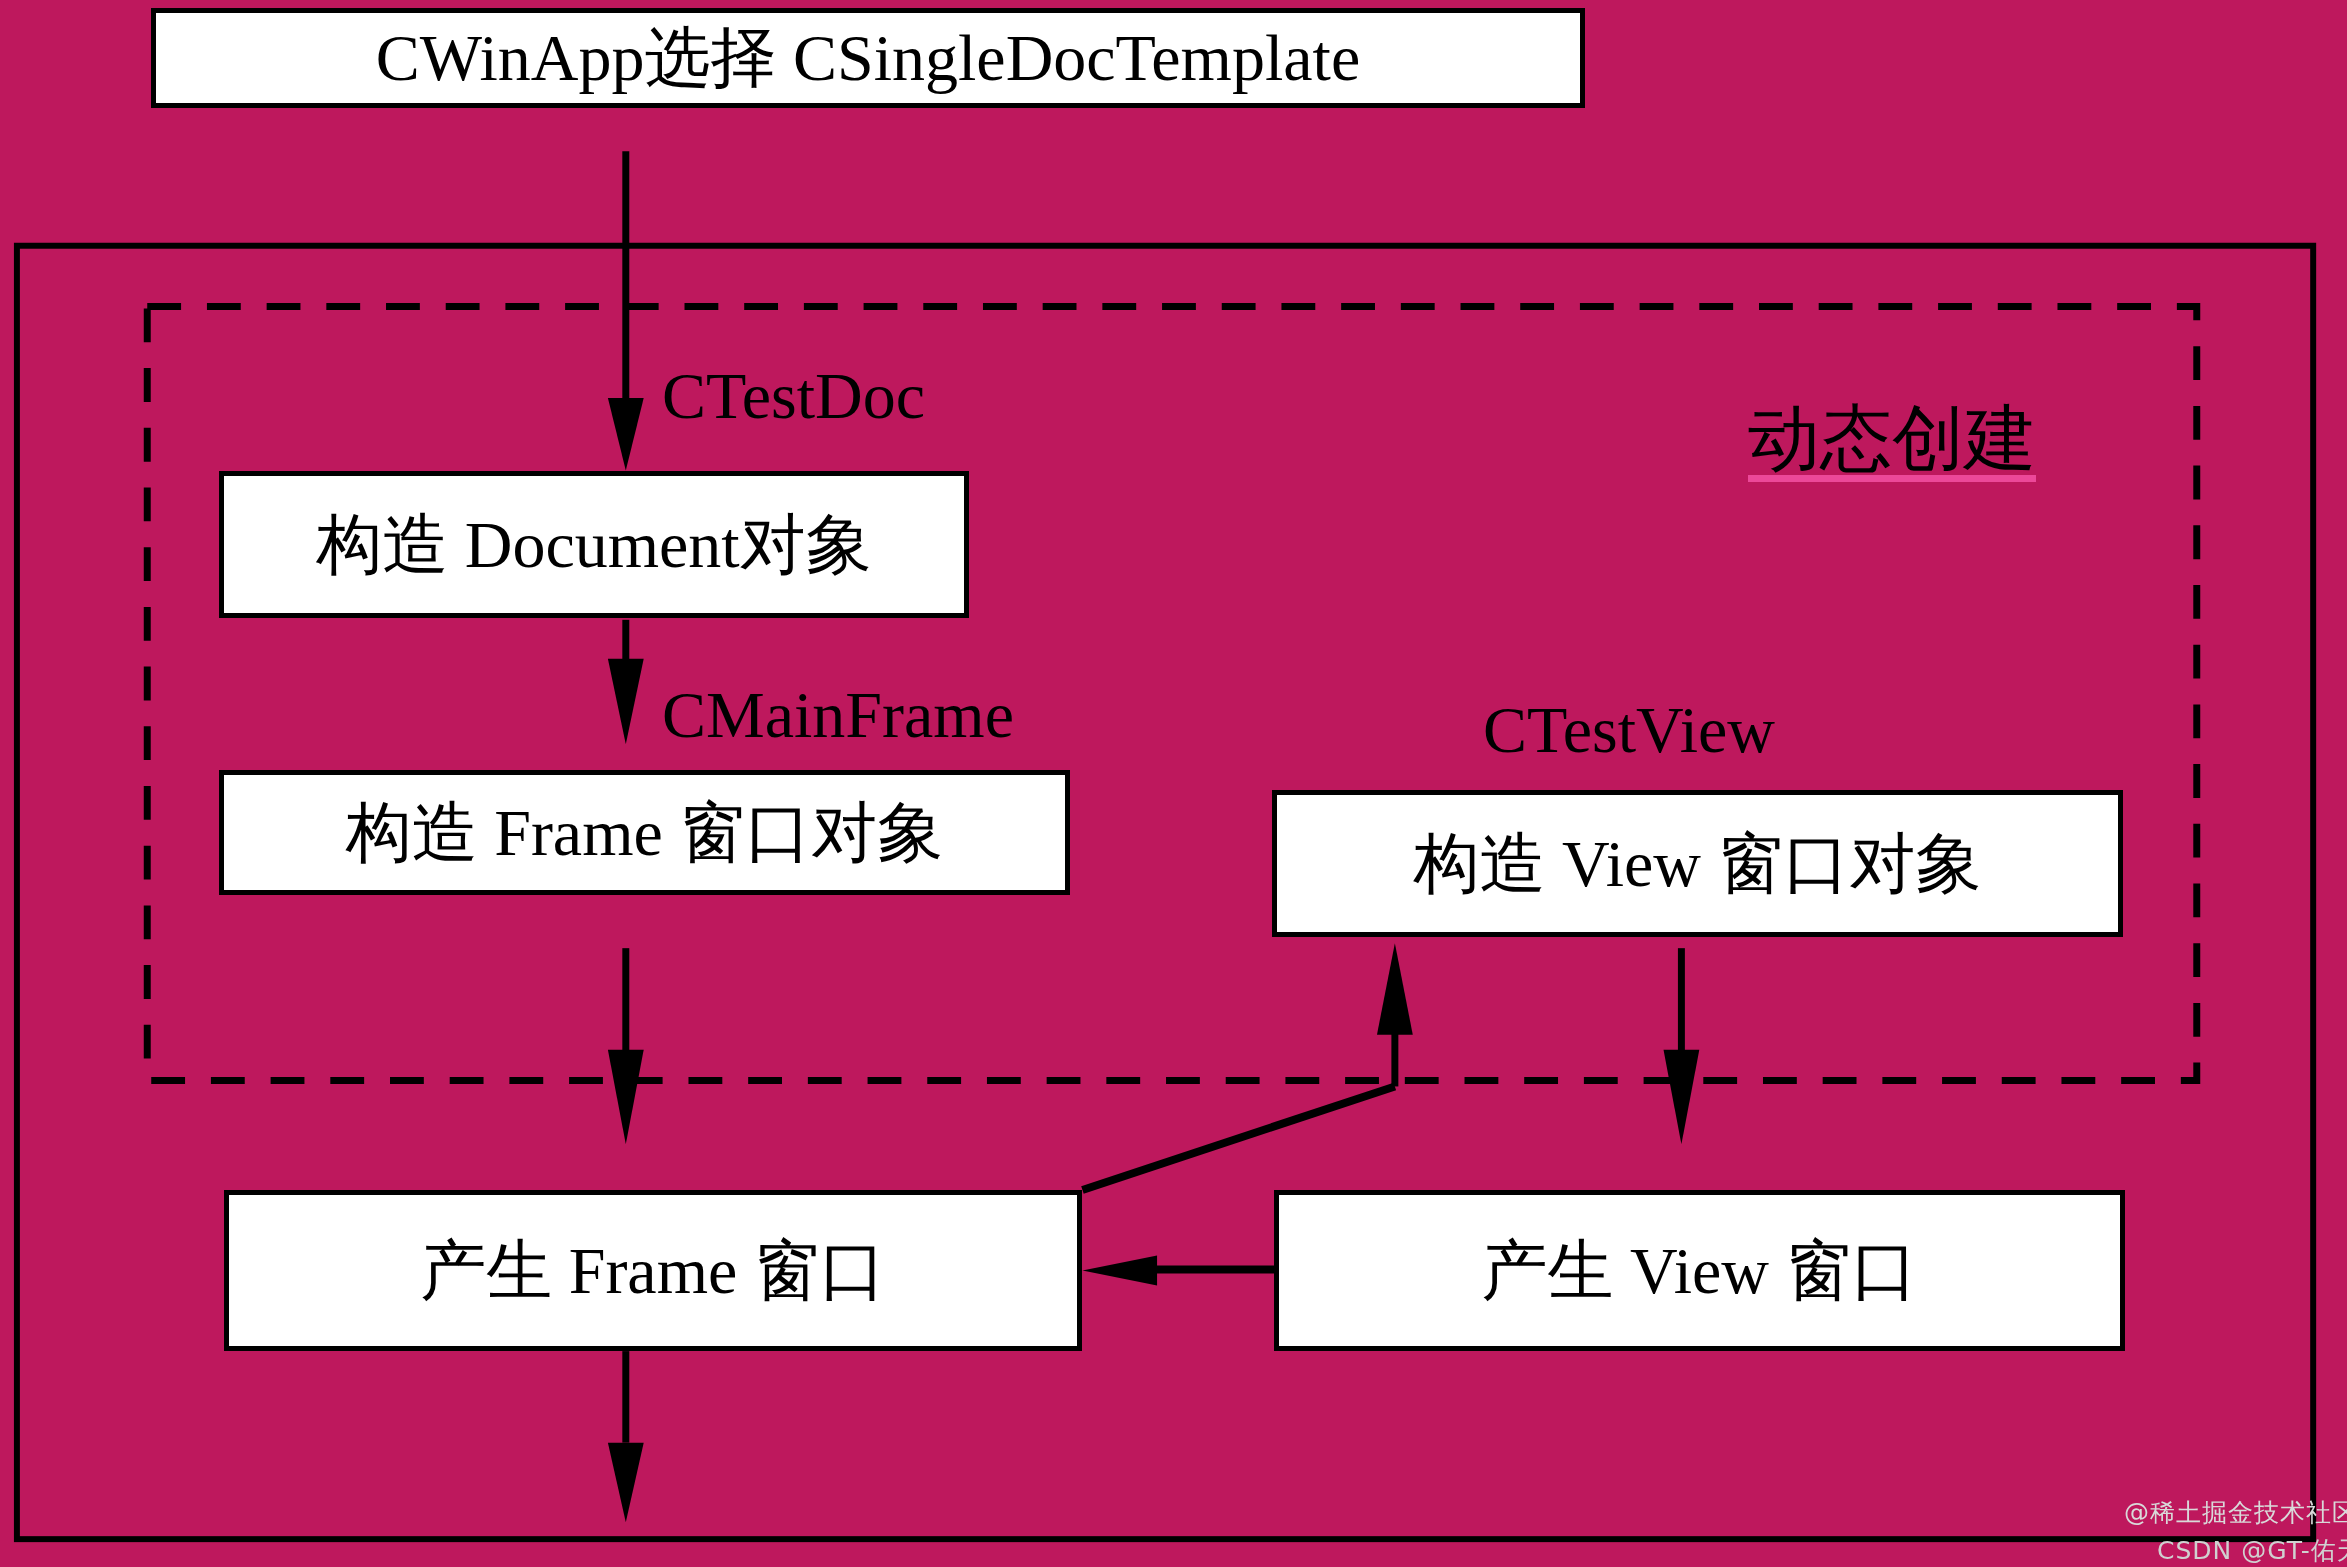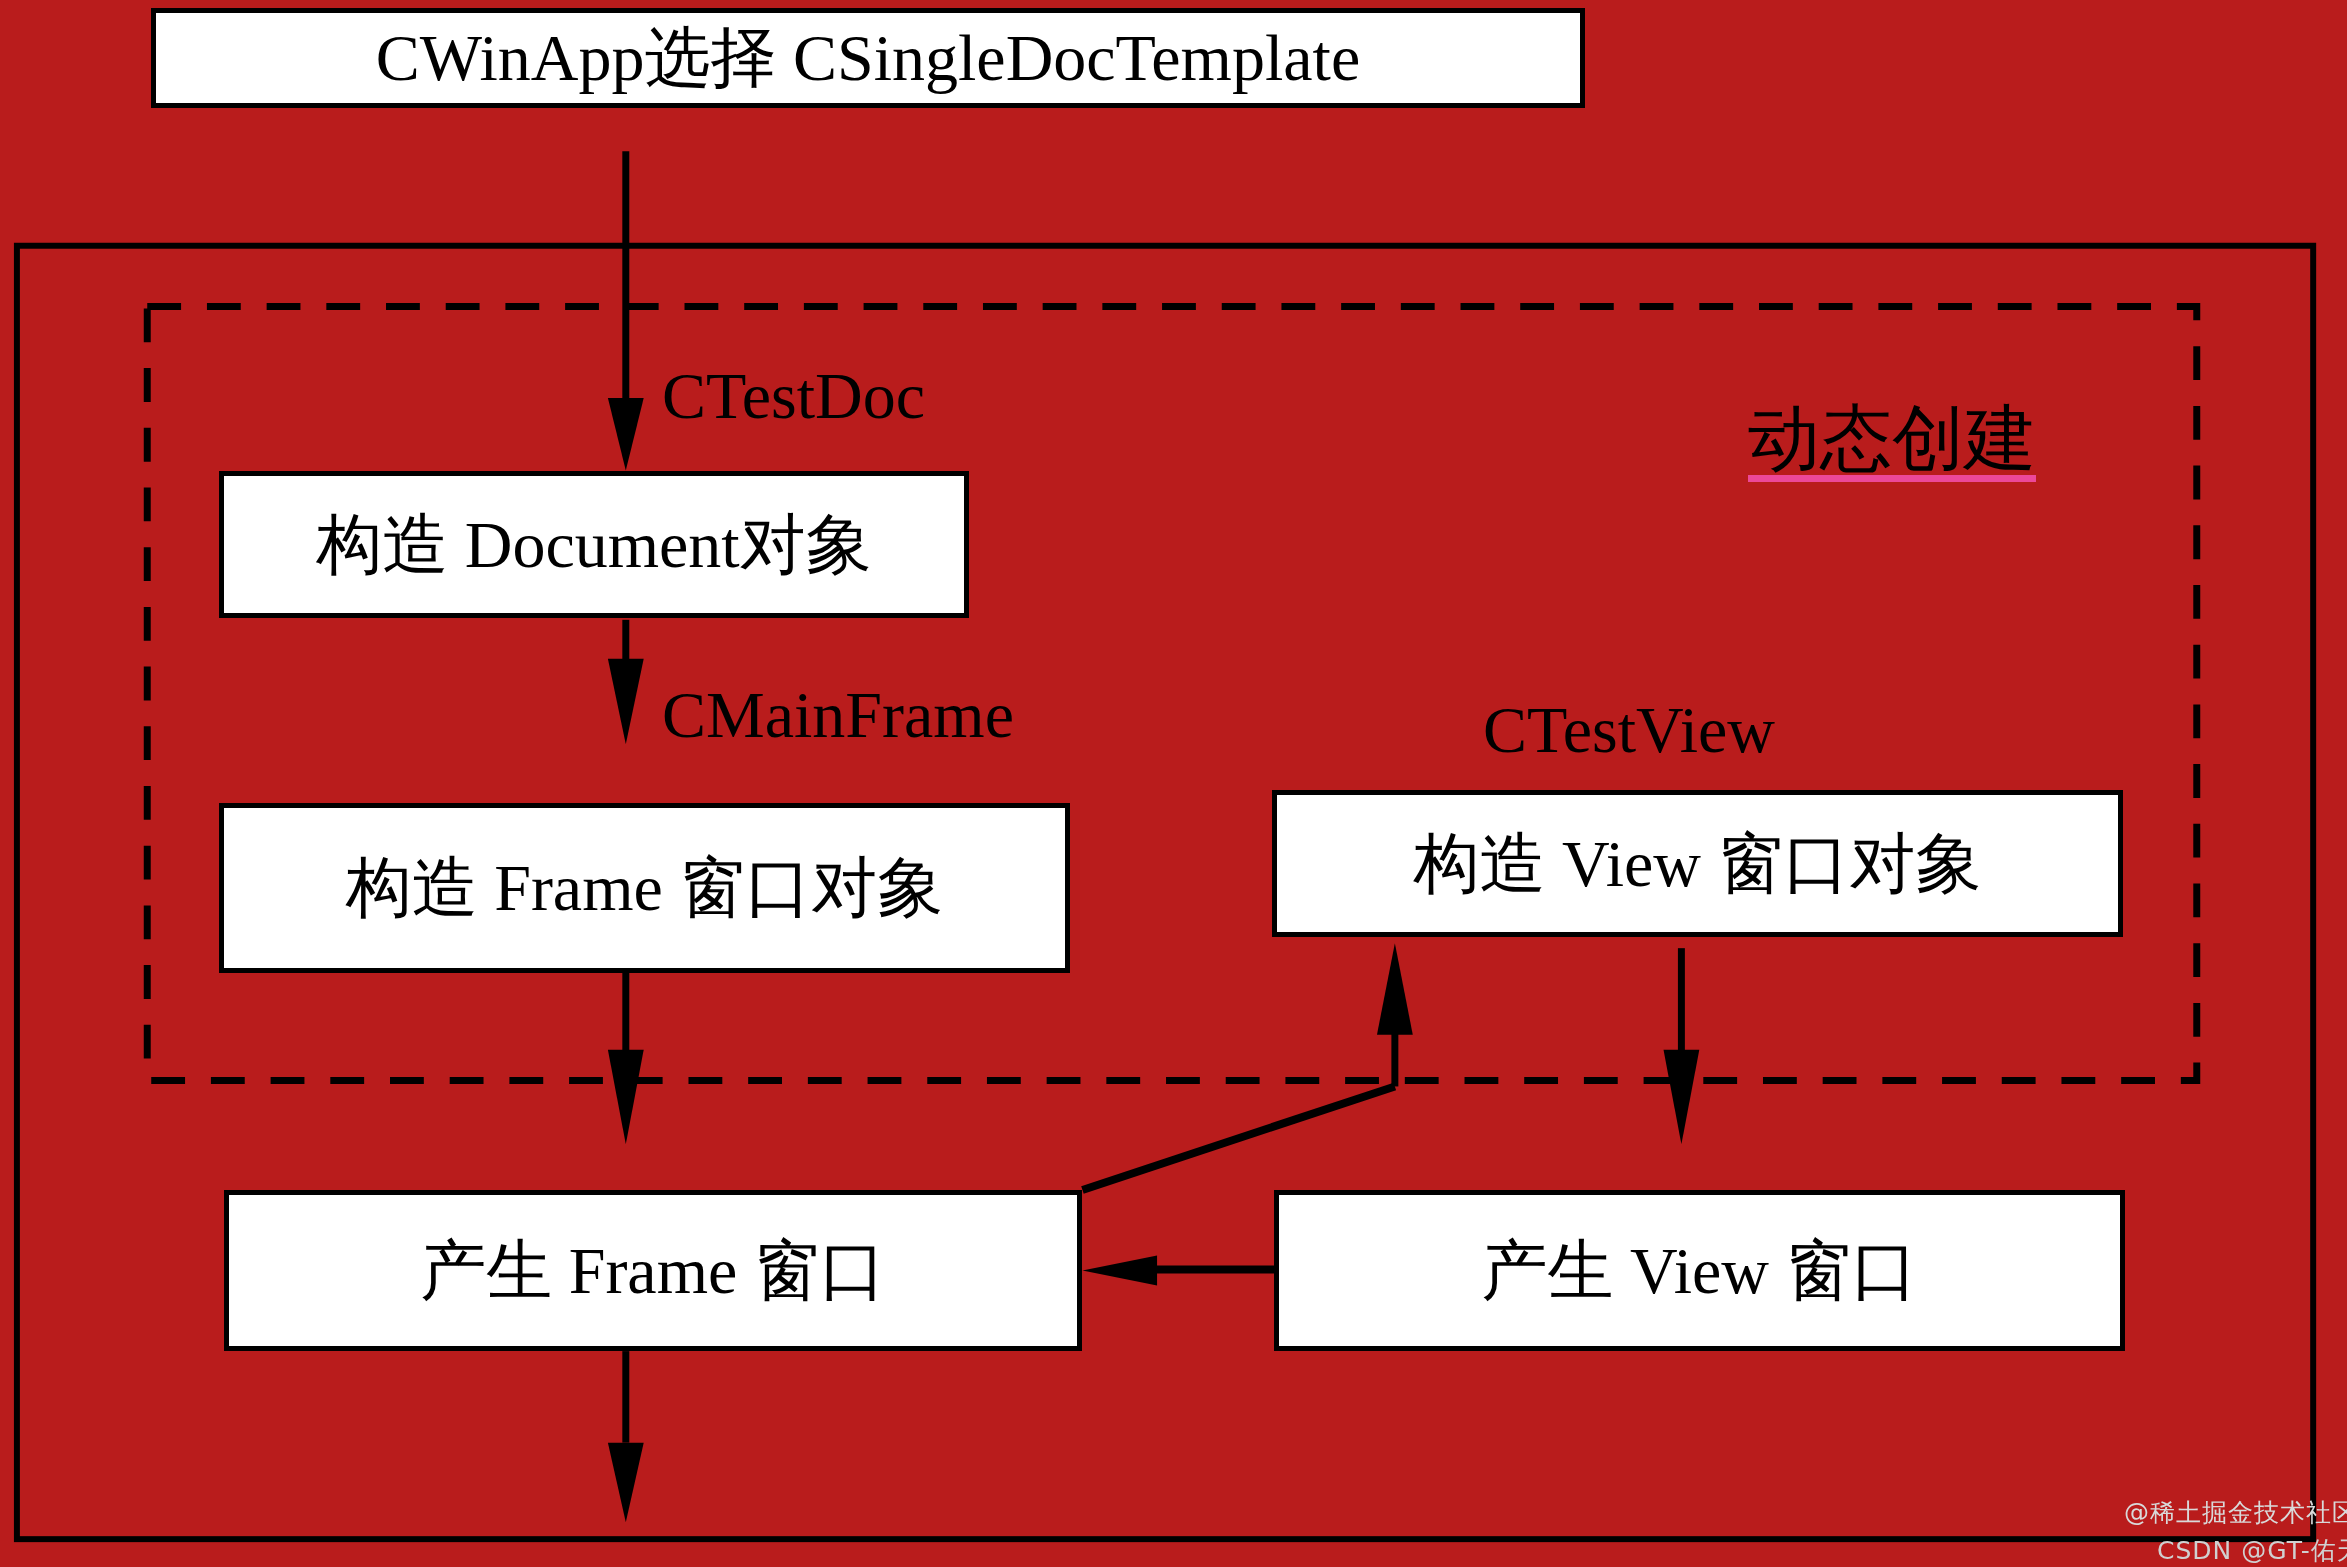--- a/index.html
+++ b/index.html
@@ -5,21 +5,21 @@
 <style>
   html, body {
     margin: 0;
     padding: 0;
     background: #ffffff;
   }
   #canvas {
     position: relative;
     width: 2347px;
     height: 1567px;
-    background: #b91c1c;
+    background: #be185d;
     font-family: "Liberation Serif", "DejaVu Serif", serif;
     overflow: hidden;
   }
   svg.layer {
     position: absolute;
     left: 0;
     top: 0;
     width: 2347px;
     height: 1567px;
   }
@@ -117,21 +117,21 @@
   </svg>
 
   <div class="node" style="left:151px; top:8px; width:1434px; height:100px;">
     <span class="txt">CWinApp选择 CSingleDocTemplate</span>
   </div>
 
   <div class="node" style="left:219px; top:471px; width:750px; height:147px;">
     <span class="txt">构造 Document对象</span>
   </div>
 
-  <div class="node" style="left:219px; top:803px; width:851px; height:170px;">
+  <div class="node" style="left:219px; top:770px; width:851px; height:125px;">
     <span class="txt">构造 Frame 窗口对象</span>
   </div>
 
   <div class="node" style="left:1272px; top:790px; width:851px; height:147px;">
     <span class="txt">构造 View 窗口对象</span>
   </div>
 
   <div class="node" style="left:224px; top:1190px; width:858px; height:161px;">
     <span class="txt">产生 Frame 窗口</span>
   </div>

